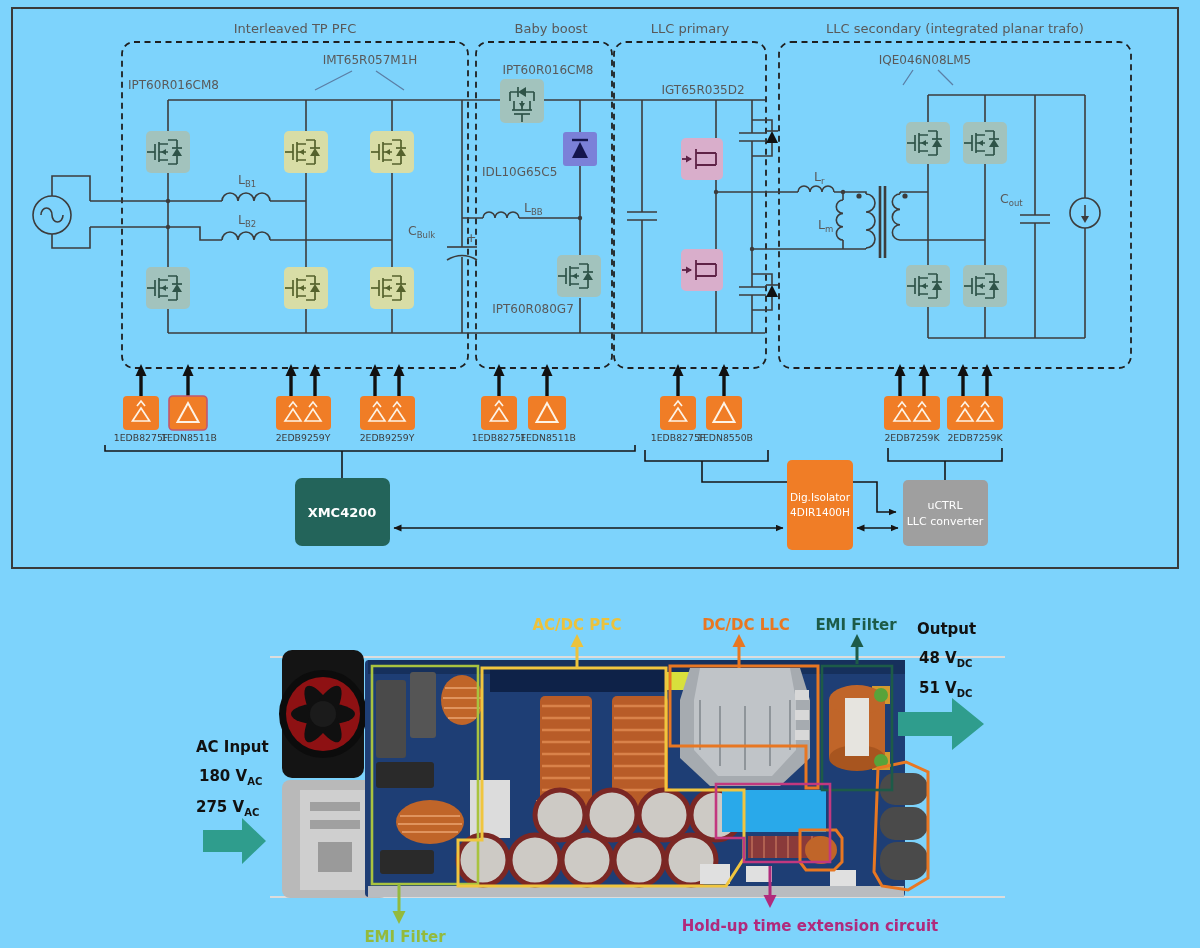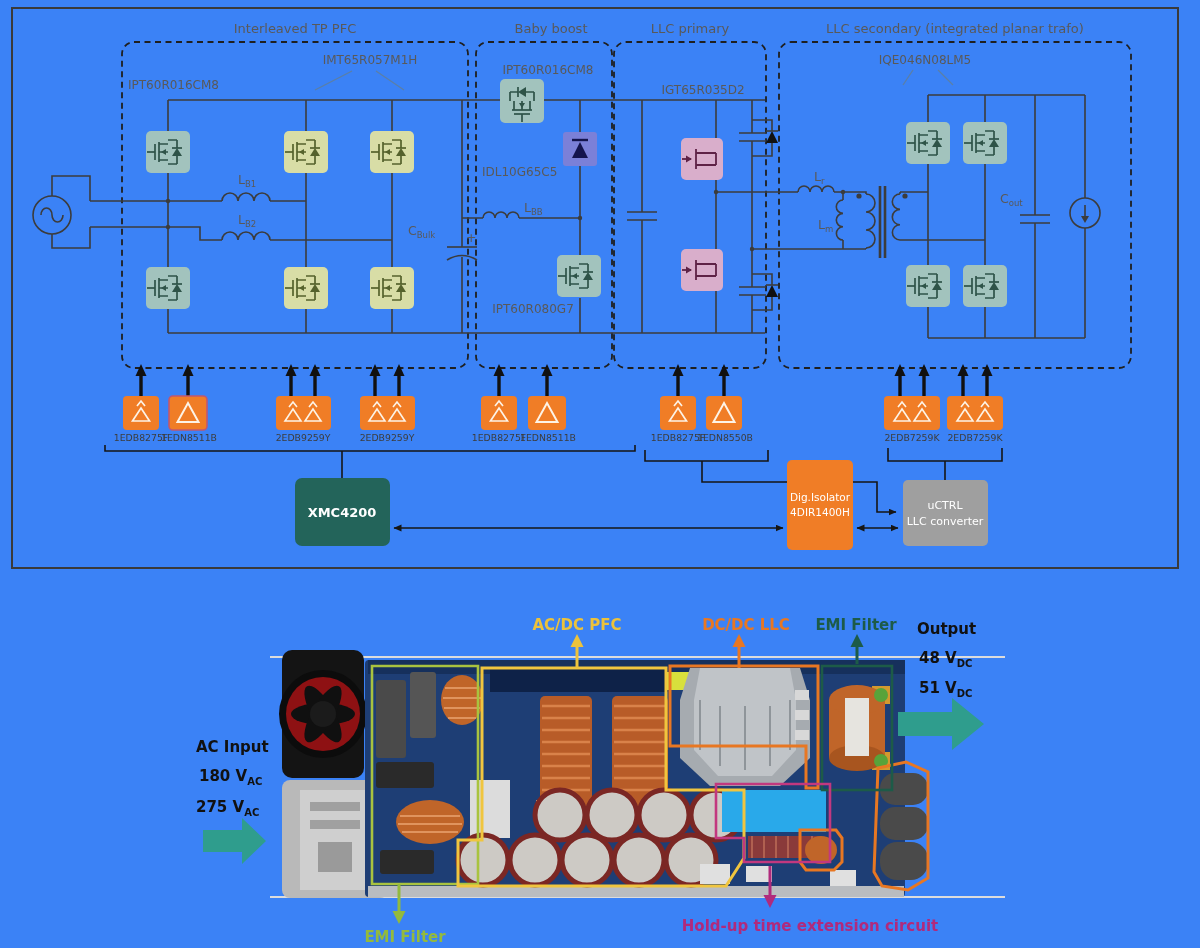--- a/index.html
+++ b/index.html
@@ -1,16 +1,16 @@
 <!DOCTYPE html>
 <html><head>
 <meta charset="utf-8">
 <style>
   html,body{margin:0;padding:0;background:#fff;}
-  .stage{position:relative;width:1200px;height:948px;background:#3b82f6;overflow:hidden;
+  .stage{position:relative;width:1200px;height:948px;background:#7dd3fc;overflow:hidden;
          font-family:"DejaVu Sans",sans-serif;}
   svg{display:block;}
   
   .w{stroke:#3c3c3c;stroke-width:1.6;fill:none;}
   .w2{stroke:#3c3c3c;stroke-width:2.6;fill:none;}
   .dash{stroke:#1f1f1f;stroke-width:1.8;fill:none;stroke-dasharray:6 4.5;}
   .frame{stroke:#3a3a3a;stroke-width:2;fill:none;}
   .ptr{stroke:#5b7fa6;stroke-width:1.3;fill:none;}
   
   text{font-family:"DejaVu Sans",sans-serif;}

